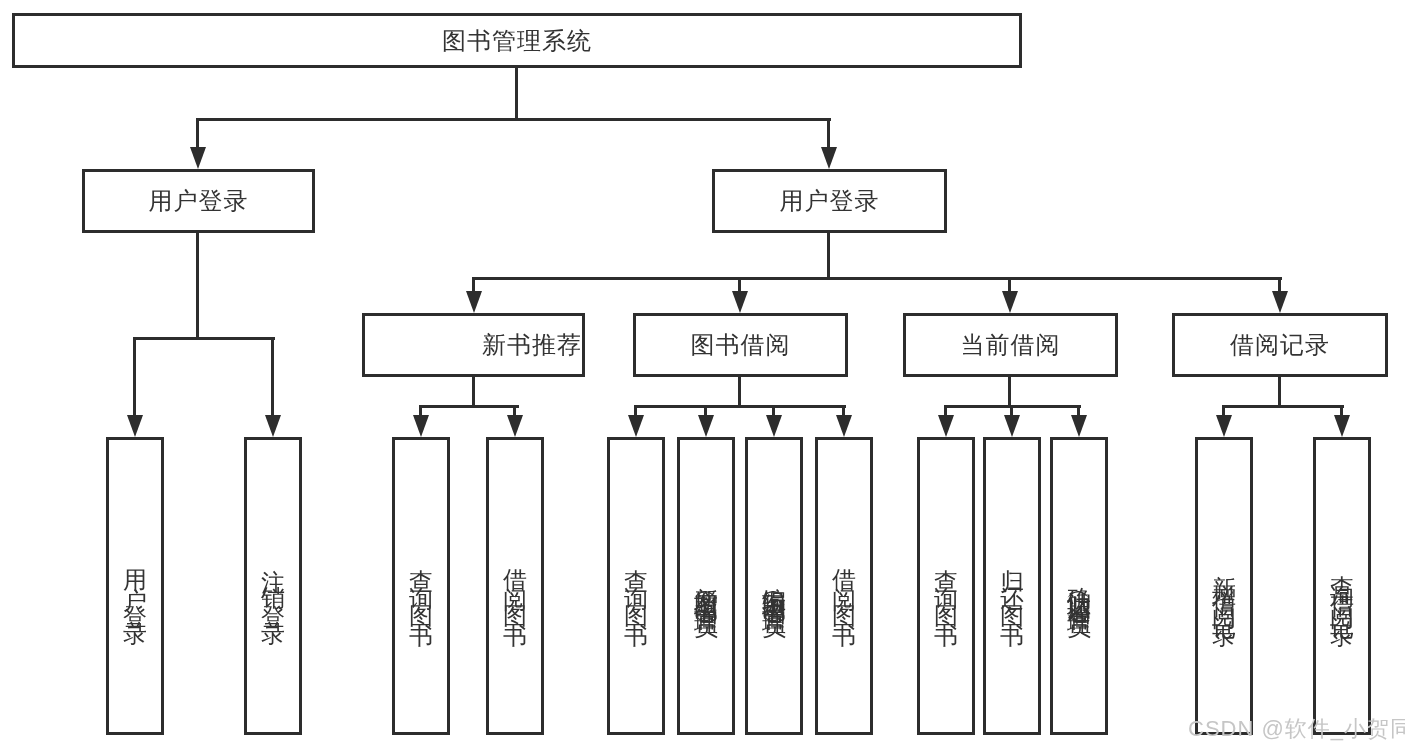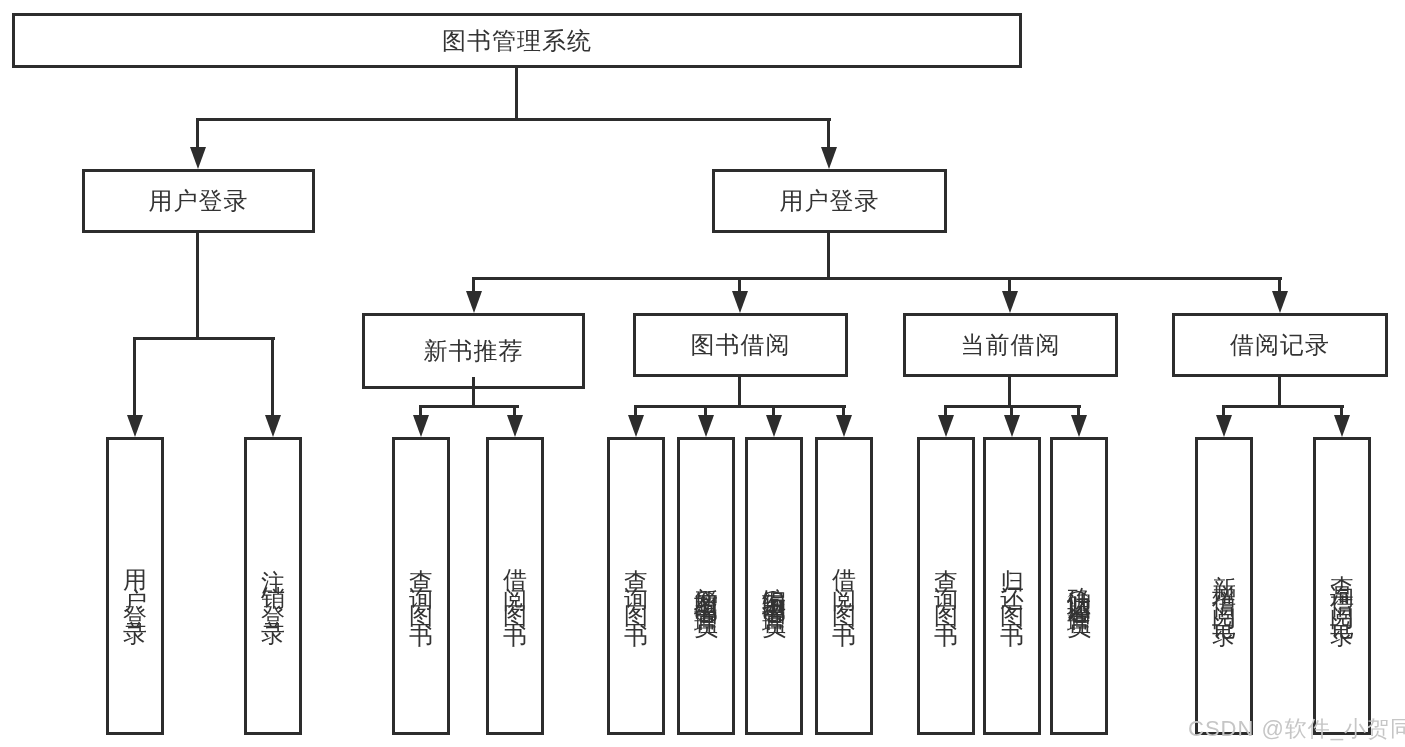--- a/index.html
+++ b/index.html
@@ -69,21 +69,21 @@
   <div class="hline" style="left:472px;top:277px;width:810px;height:3px;"></div>
   <div class="vline" style="left:472px;top:280px;width:3px;height:12px;"></div>
   <div class="ahead" style="left:466px;top:291px;"></div>
   <div class="vline" style="left:738px;top:280px;width:3px;height:12px;"></div>
   <div class="ahead" style="left:732px;top:291px;"></div>
   <div class="vline" style="left:1008px;top:280px;width:3px;height:12px;"></div>
   <div class="ahead" style="left:1002px;top:291px;"></div>
   <div class="vline" style="left:1278px;top:280px;width:3px;height:12px;"></div>
   <div class="ahead" style="left:1272px;top:291px;"></div>
 
-  <div class="box" style="left:362px;top:313px;width:223px;height:76px;">
+  <div class="box" style="left:362px;top:313px;width:223px;height:64px;justify-content:flex-end;">
     <span>新书推荐</span>
   </div>
   <div class="box" style="left:903px;top:313px;width:215px;height:64px;">
     <span>当前借阅</span>
   </div>
   <div class="box" style="left:633px;top:313px;width:215px;height:64px;">
     <span>图书借阅</span>
   </div>
   <div class="box" style="left:1172px;top:313px;width:216px;height:64px;">
     <span>借阅记录</span>

